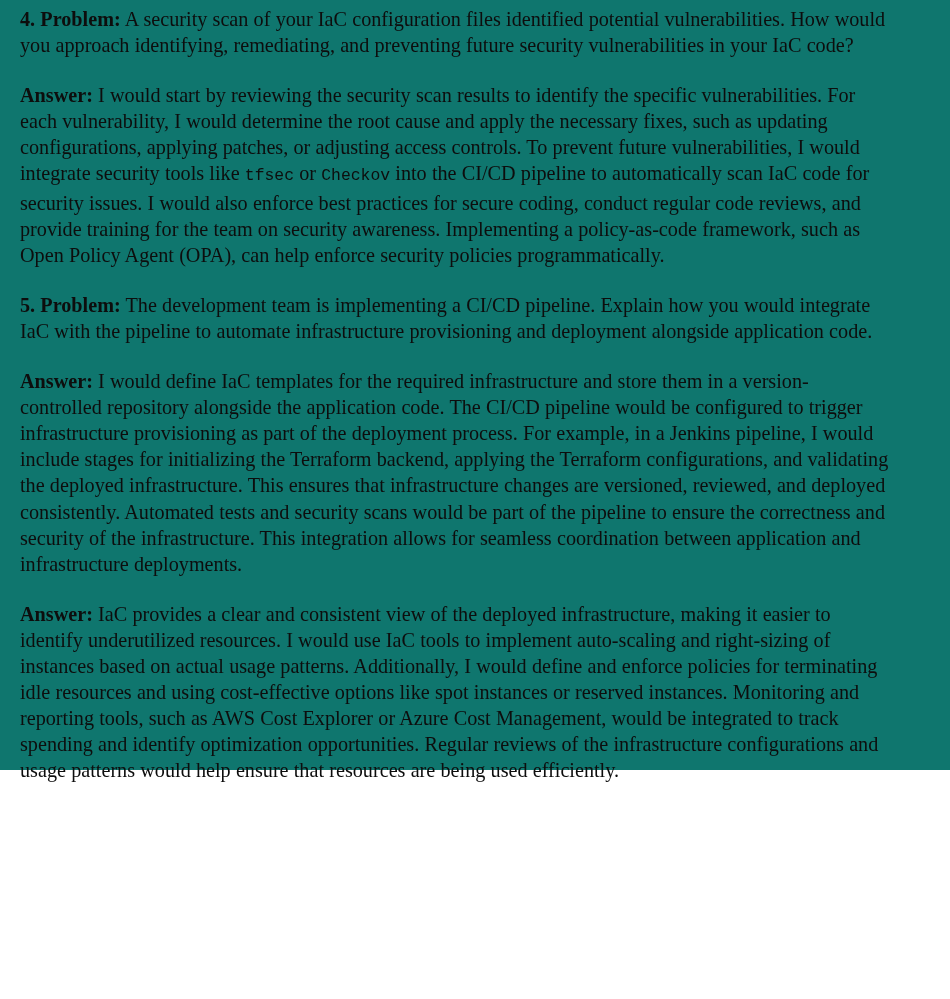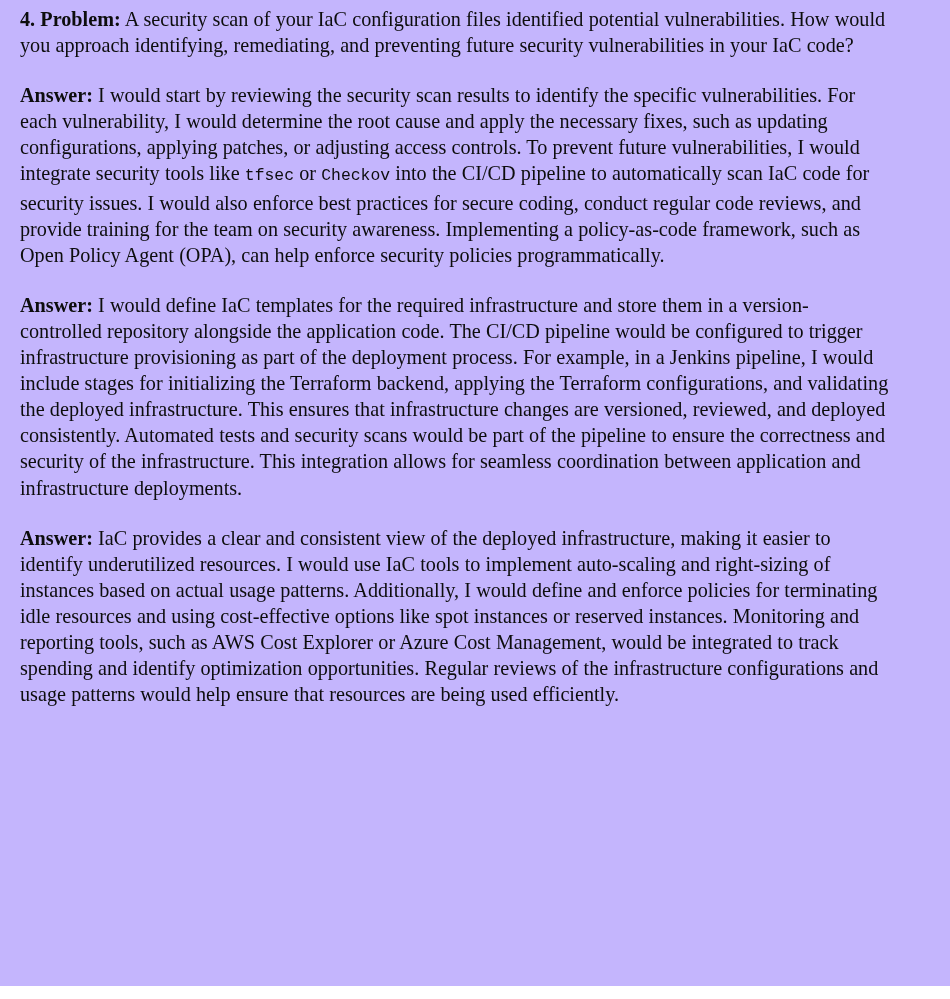--- a/index.html
+++ b/index.html
@@ -11,23 +11,23 @@
     width: 950px;
     height: 999px;
     overflow: hidden;
     font-family: "Liberation Serif", "DejaVu Serif", serif;
     color: #000000;
     -webkit-font-smoothing: antialiased;
   }
   .page {
     box-sizing: border-box;
     width: 950px;
-    height: 986px;
+    height: 770px;
     padding: 6px 60px 0 20px;
-    background: #c4b5fd;
+    background: #0f766e;
   }
   .qa-block {
     margin: 0 0 0 0;
   }
   .para {
     font-size: 20.2px;
     line-height: 26.1px;
     text-align: left;
     margin: 0;
     padding: 0;
@@ -58,20 +58,21 @@
 <body>
 
 <div class="page">
 
   <div class="qa-block">
     <p class="para problem"><span class="lbl">4.</span> <span class="lbl">Problem:</span><span> A security scan of your IaC configuration files identified potential vulnerabilities. How would you approach identifying, remediating, and preventing future security vulnerabilities in your IaC code?</span></p>
     <p class="para answer"><span class="lbl">Answer:</span><span> I would start by reviewing the security scan results to identify the specific vulnerabilities. For each vulnerability, I would determine the root cause and apply the necessary fixes, such as updating configurations, applying patches, or adjusting access controls. To prevent future vulnerabilities, I would integrate security tools like </span><span class="code">tfsec</span><span> or </span><span class="code">Checkov</span><span> into the CI/CD pipeline to automatically scan IaC code for security issues. I would also enforce best practices for secure coding, conduct regular code reviews, and provide training for the team on security awareness. Implementing a policy-as-code framework, such as Open Policy Agent (OPA), can help enforce security policies programmatically.</span></p>
   </div>
 
   <div class="qa-block">
+    <p class="para problem"><span class="lbl">5.</span> <span class="lbl">Problem:</span><span> The development team is implementing a CI/CD pipeline. Explain how you would integrate IaC with the pipeline to automate infrastructure provisioning and deployment alongside application code.</span></p>
     <p class="para answer"><span class="lbl">Answer:</span><span> I would define IaC templates for the required infrastructure and store them in a version-controlled repository alongside the application code. The CI/CD pipeline would be configured to trigger infrastructure provisioning as part of the deployment process. For example, in a Jenkins pipeline, I would include stages for initializing the Terraform backend, applying the Terraform configurations, and validating the deployed infrastructure. This ensures that infrastructure changes are versioned, reviewed, and deployed consistently. Automated tests and security scans would be part of the pipeline to ensure the correctness and security of the infrastructure. This integration allows for seamless coordination between application and infrastructure deployments.</span></p>
   </div>
 
   <div class="qa-block">
     <p class="para answer"><span class="lbl">Answer:</span><span> IaC provides a clear and consistent view of the deployed infrastructure, making it easier to identify underutilized resources. I would use IaC tools to implement auto-scaling and right-sizing of instances based on actual usage patterns. Additionally, I would define and enforce policies for terminating idle resources and using cost-effective options like spot instances or reserved instances. Monitoring and reporting tools, such as AWS Cost Explorer or Azure Cost Management, would be integrated to track spending and identify optimization opportunities. Regular reviews of the infrastructure configurations and usage patterns would help ensure that resources are being used efficiently.</span></p>
   </div>
 
 </div>
 
 </body></html>

